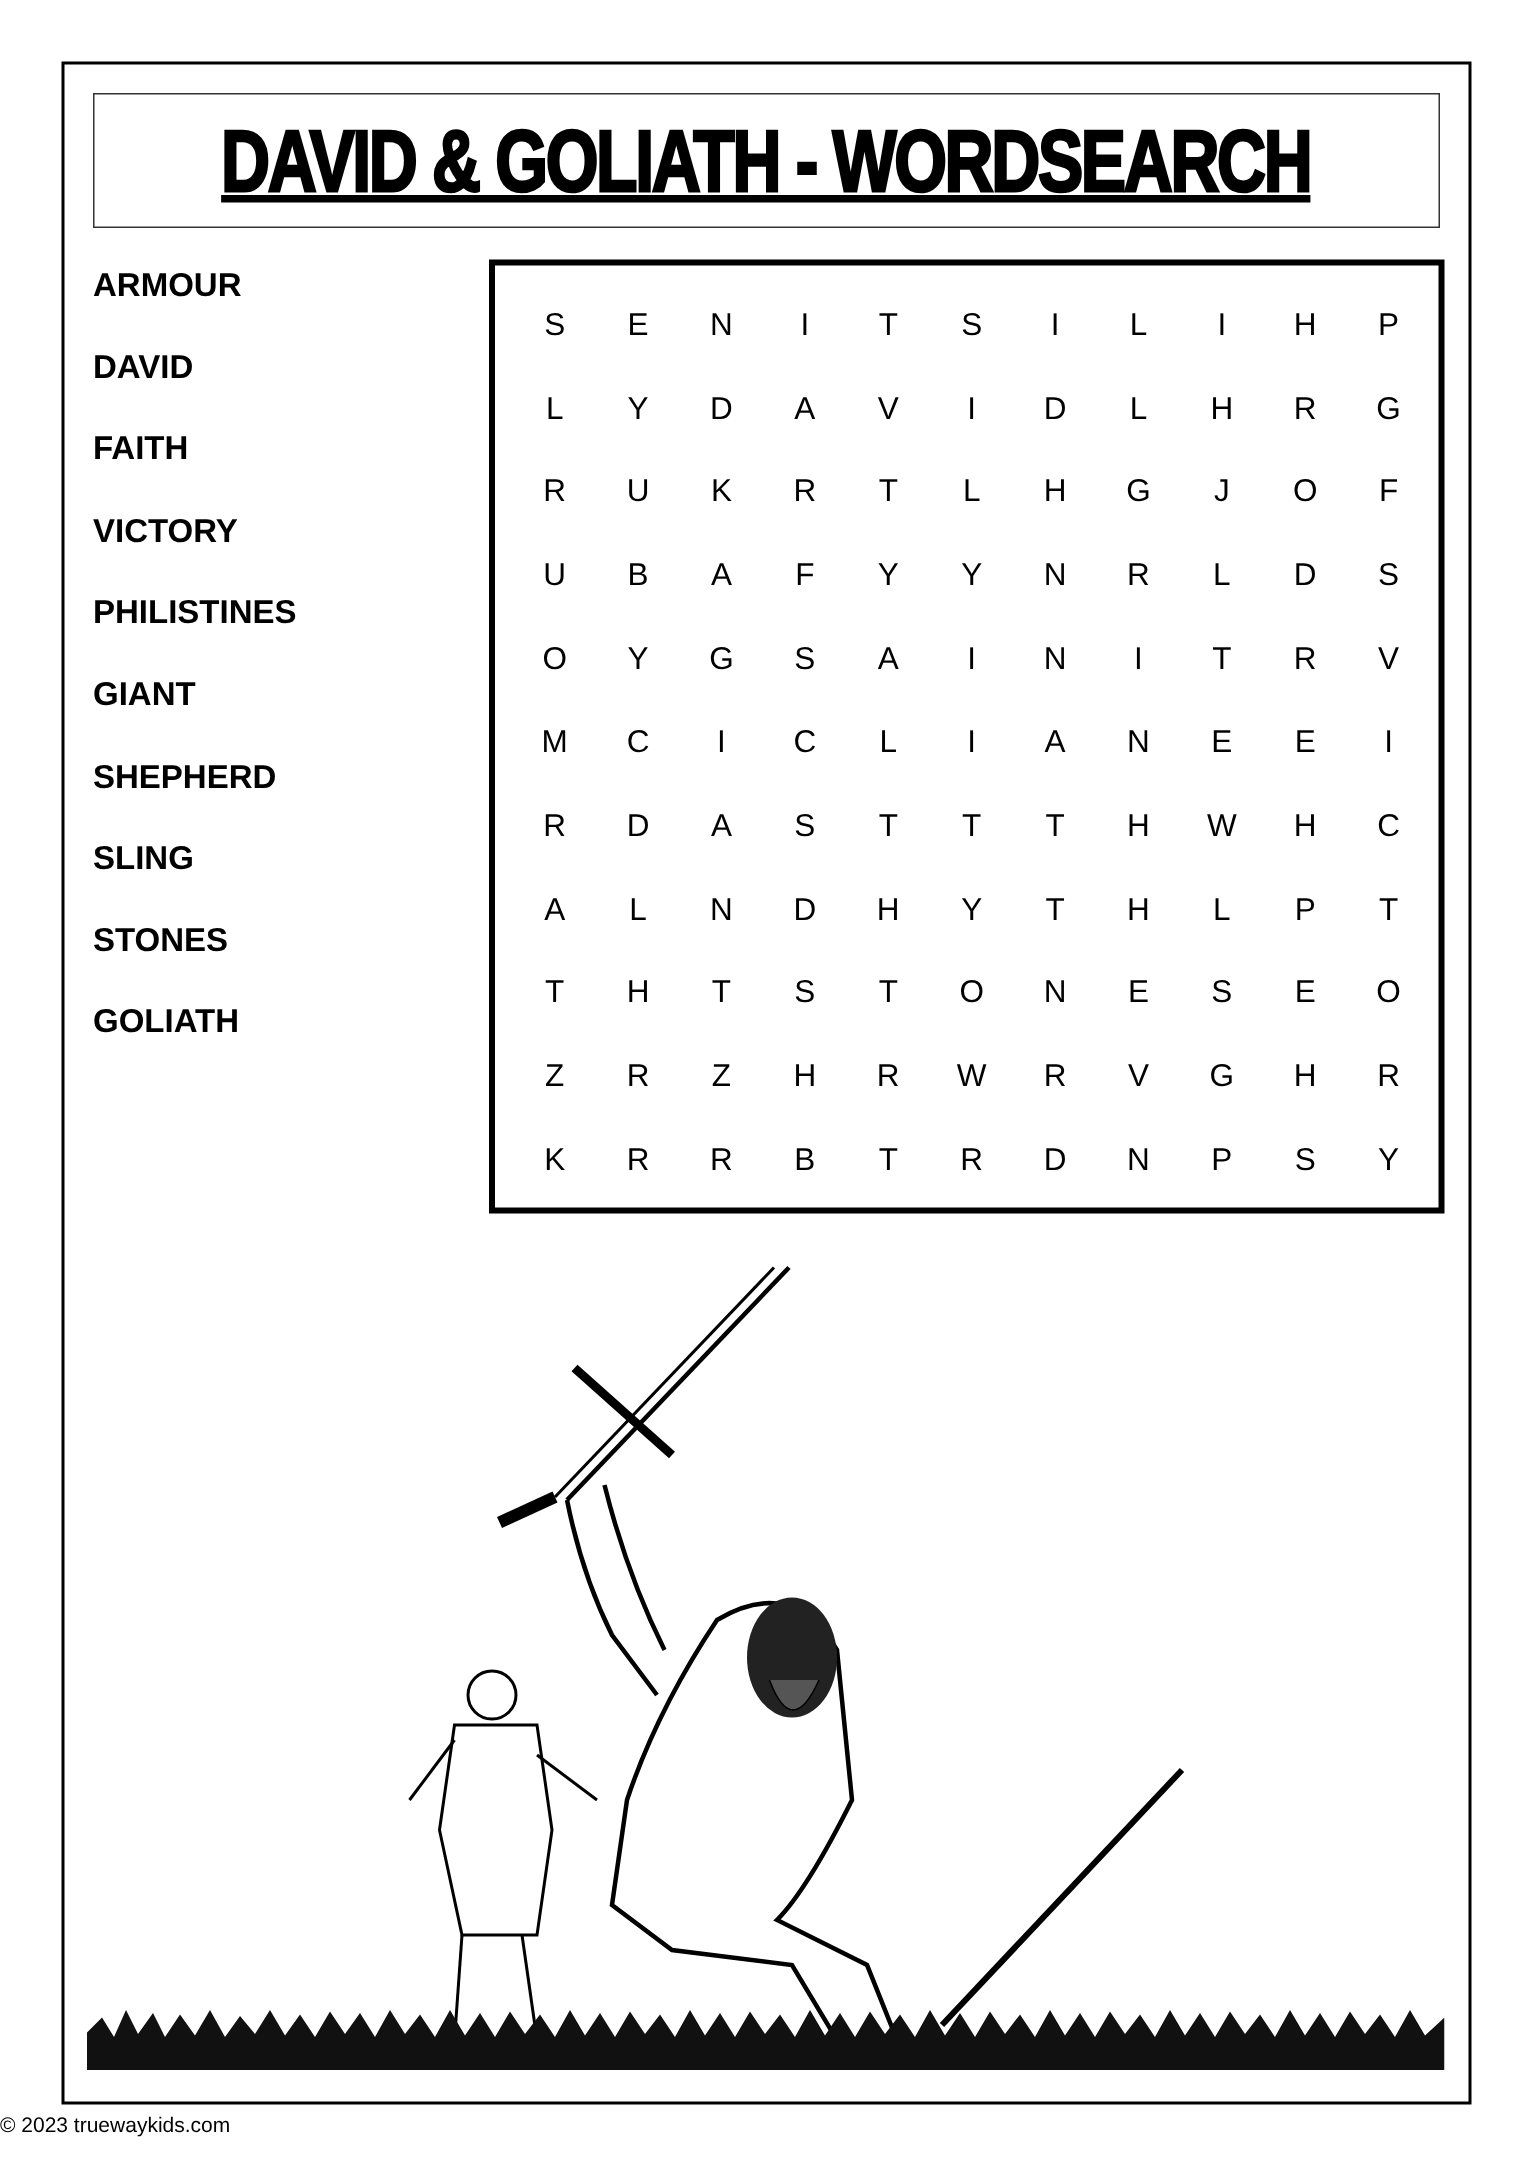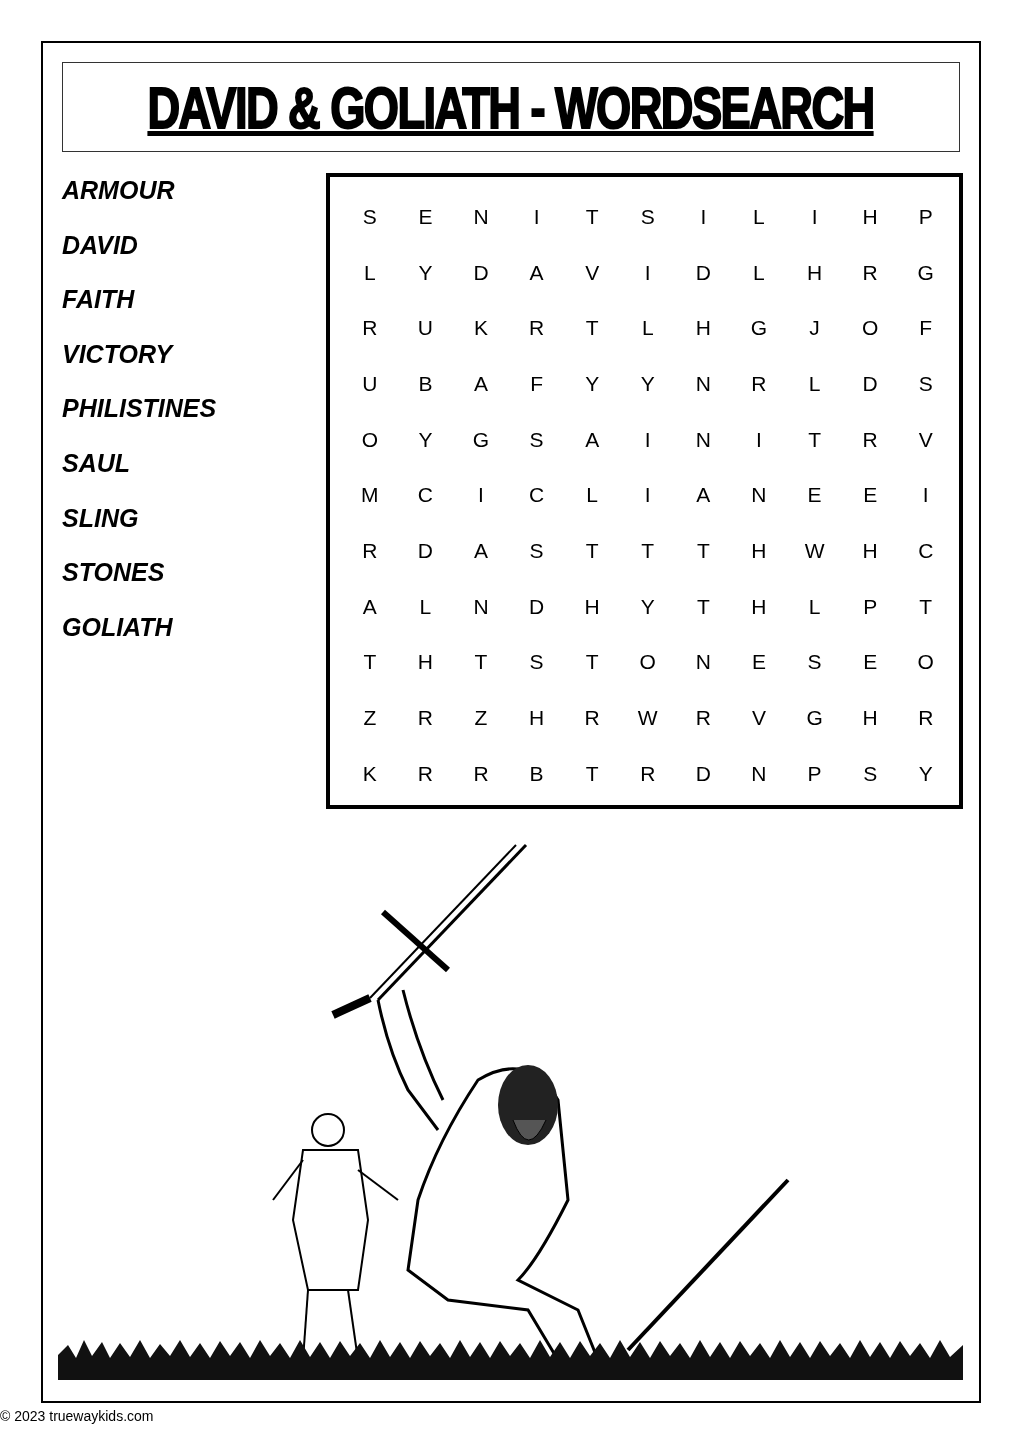--- a/index.html
+++ b/index.html
@@ -1,21 +1,21 @@
 <!DOCTYPE html>
 <html><head>
 <meta charset="utf-8">
 <style>
   html,body{margin:0;padding:0;background:#fff;}
   body{width:1024px;height:1447px;position:relative;font-family:"Liberation Sans",sans-serif;color:#000;overflow:hidden;}
   .page{position:absolute;left:41px;top:41px;width:940px;height:1362px;border:2px solid #000;box-sizing:border-box;}
   .title-box{position:absolute;left:62px;top:62px;width:898px;height:90px;border:1.5px solid #333;box-sizing:border-box;display:flex;align-items:center;justify-content:center;text-decoration:underline;}
   .title{font-family:"Liberation Sans",sans-serif;font-weight:900;font-size:58px;letter-spacing:-2px;transform:scaleX(0.78);white-space:nowrap;-webkit-text-stroke:2px #000;}
   .wordlist{position:absolute;left:62px;top:172px;width:250px;}
-  .word{font-family:"Liberation Sans",sans-serif;font-weight:bold;font-size:25px;height:54.6px;line-height:36px;font-style:italic;}
+  .word{font-family:"Liberation Sans",sans-serif;font-weight:bold;font-size:22px;height:54.6px;line-height:36px;}
   .grid-box{position:absolute;left:326px;top:173px;width:637px;height:636px;border:4px solid #000;box-sizing:border-box;}
   .grid{position:absolute;left:12px;top:12px;display:grid;grid-template-columns:repeat(11,55.6px);grid-auto-rows:55.7px;}
   .cell{font-family:"Liberation Sans",sans-serif;font-size:21px;display:flex;align-items:center;justify-content:center;}
   .illus{position:absolute;left:58px;top:840px;width:905px;height:540px;}
   .footer{position:absolute;left:0;width:1024px;top:1408px;font-size:14px;font-family:"Liberation Sans",sans-serif;}
 </style>
 </head>
 <body>
 
 <div class="page"></div>
@@ -23,21 +23,22 @@
 <div class="title-box">
   <div class="title">DAVID &amp; GOLIATH - WORDSEARCH</div>
 </div>
 
 <div class="wordlist">
   <div class="word">ARMOUR</div>
   <div class="word">DAVID</div>
   <div class="word">FAITH</div>
   <div class="word">VICTORY</div>
   <div class="word">PHILISTINES</div>
-  <div class="word">SAUL</div>
+  <div class="word">GIANT</div>
+  <div class="word">SHEPHERD</div>
   <div class="word">SLING</div>
   <div class="word">STONES</div>
   <div class="word">GOLIATH</div>
 </div>
 
 <div class="grid-box">
   <div class="grid" id="grid">
       <div class="cell">S</div>
       <div class="cell">E</div>
       <div class="cell">N</div>

